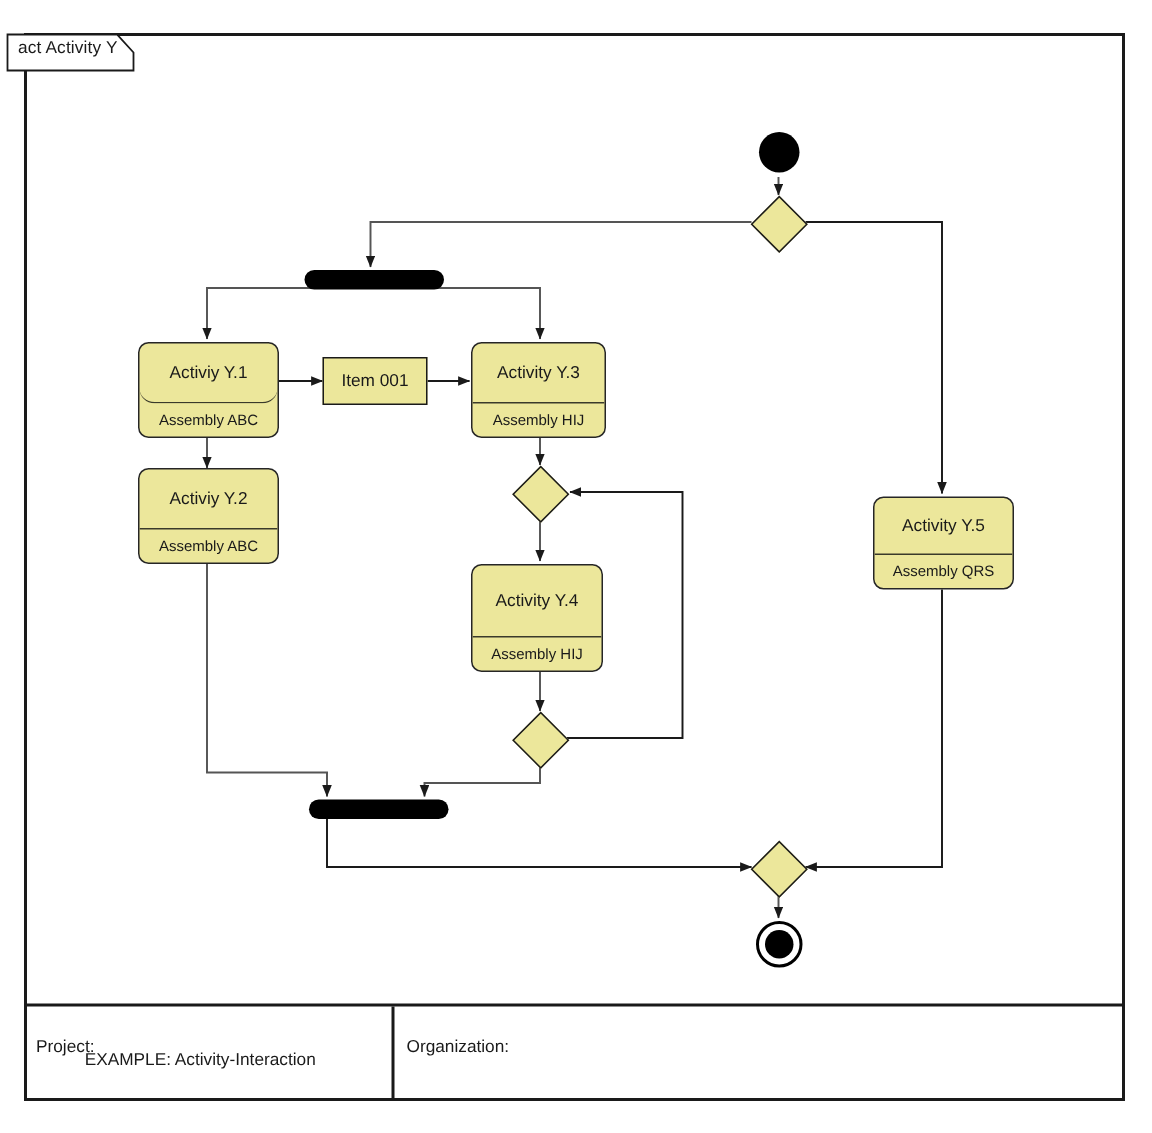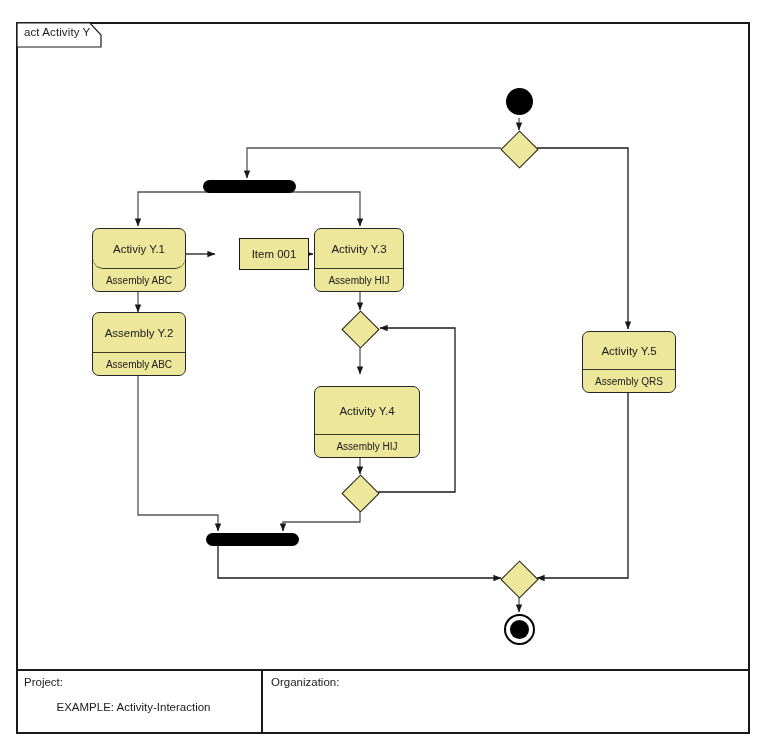--- a/index.html
+++ b/index.html
@@ -24,21 +24,21 @@
     width: 734px;
     height: 712px;
     border: 2px solid #1a1a1a;
     box-sizing: border-box;
     background: #ffffff;
   }
 
   
   .frame-tab {
     position: absolute;
-    left: 16px;
+    left: 4px;
     top: 22px;
     width: 86px;
     height: 26px;
     box-sizing: border-box;
   }
   .frame-tab svg { display: block; }
   .frame-tab-text {
     position: absolute;
     left: 8px;
     top: 4px;
@@ -57,21 +57,21 @@
     height: 65px;
     box-sizing: border-box;
     border-top: 2px solid #1a1a1a;
     display: flex;
   }
   .footer-cell {
     box-sizing: border-box;
     position: relative;
     height: 100%;
     border-right: 2px solid #1a1a1a;
-    padding: 5px 8px;
+    padding: 21px 8px;
   }
   .footer-cell:last-child { border-right: none; }
   .fc-project { width: 247px; }
   .fc-org     { width: 192px; }
   .fc-date    { flex: 1; }
   .footer-label {
     font-size: 11.5px;
     color: #1a1a1a;
   }
   .footer-value {
@@ -249,42 +249,42 @@
       <i></i>
     </div>
 
   <div class="bar" style="left:203px; top:180px; width:93px;"></div>
 
   <div class="act-node" style="left:92px; top:228px; width:94px; height:64px;">
     <div class="act-title" style="height:40px;border-radius:10px;">Activiy Y.1</div>
     <div class="act-sub">Assembly ABC</div>
   </div>
 
-  <div class="obj-node" style="left:215px; top:238px; width:70px; height:32px;margin-left:24px;">Item 001</div>
+  <div class="obj-node" style="left:215px; top:238px; width:70px; height:32px;">Item 001</div>
 
   <div class="act-node" style="left:314px; top:228px; width:90px; height:64px;">
     <div class="act-title" style="height:40px;">Activity Y.3</div>
     <div class="act-sub">Assembly HIJ</div>
   </div>
 
   <div class="act-node" style="left:92px; top:312px; width:94px; height:64px;">
-    <div class="act-title" style="height:40px;">Assembly Y.2</div>
+    <div class="act-title" style="height:40px;">Activiy Y.2</div>
     <div class="act-sub">Assembly ABC</div>
   </div>
 
   <div class="diamond" style="left:342px; top:310px;">
       <i></i>
     </div>
 
   <div class="act-node" style="left:582px; top:331px; width:94px; height:62px;">
     <div class="act-title" style="height:38px;">Activity Y.5</div>
     <div class="act-sub">Assembly QRS</div>
   </div>
 
-  <div class="act-node" style="left:314px; top:386px; width:106px; height:72px;">
+  <div class="act-node" style="left:314px; top:376px; width:88px; height:72px;">
     <div class="act-title" style="height:48px;">Activity Y.4</div>
     <div class="act-sub">Assembly HIJ</div>
   </div>
 
   <div class="diamond" style="left:342px; top:474px;">
       <i></i>
     </div>
 
   <div class="bar" style="left:206px; top:533px; width:93px;"></div>
 

